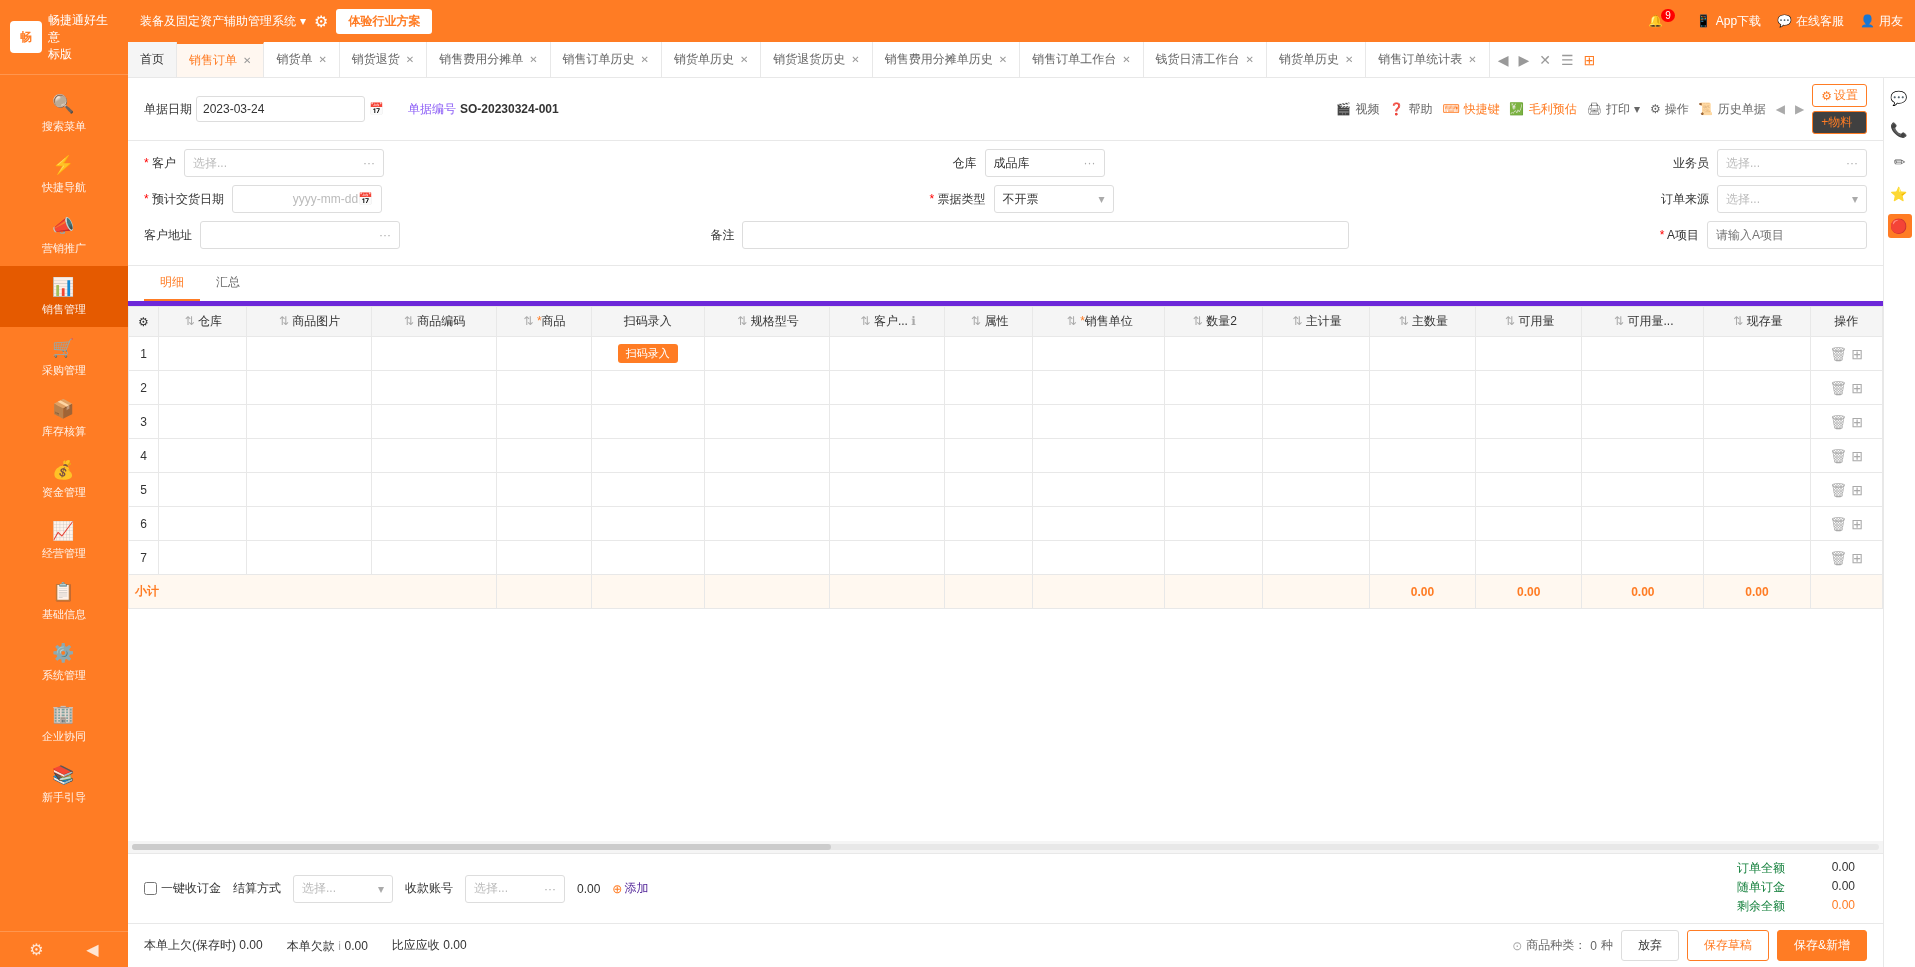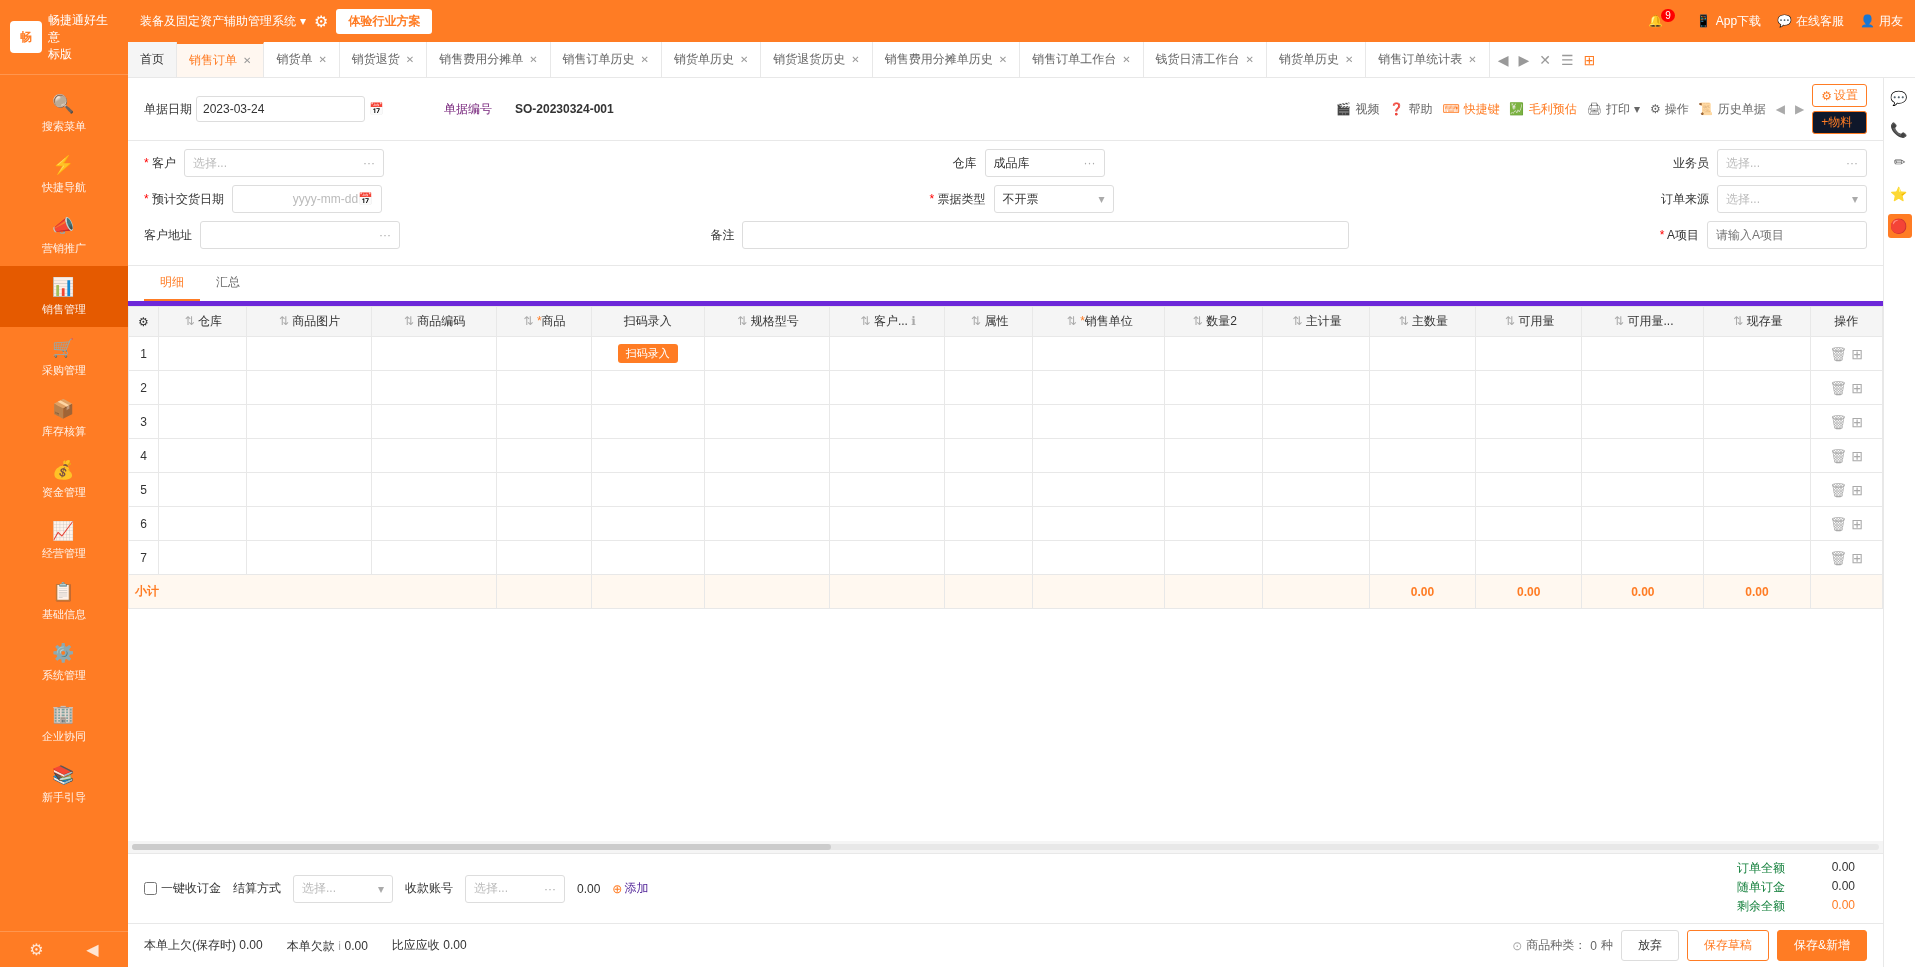--- a/index.html
+++ b/index.html
@@ -214,34 +214,34 @@
 
     .form-area-top {
       display: flex; align-items: center; gap: 8px; padding: 6px 16px;
       background: #fff; border-bottom: 1px solid #e8e8e8;
     }
     .form-area-top .field { display: flex; align-items: center; gap: 4px; }
     .date-input {
       border: 1px solid #ddd; border-radius: 3px; padding: 3px 6px;
       height: 26px; font-size: 12px; color: #333;
     }
-    .field-code { color: #701a75; margin-left: 36px; }
+    .field-code { color: #8b5cf6; }
     .code-value { color: #333; font-weight: bold; }
 
     
     .form-right-btns {
       display: flex; flex-direction: column; gap: 4px; margin-left: auto;
     }
     .setting-btn {
       border: 1px solid #ff7c24; color: #ff7c24; background: #fff;
       border-radius: 3px; padding: 2px 8px; cursor: pointer; font-size: 11px;
       display: flex; align-items: center; gap: 2px;
     }
     .add-material-btn {
-      border: 1px solid #ff7c24; color: #ff7c24; background: #0f172a;
+      border: 1px solid #ff7c24; color: #ff7c24; background: #404040;
       border-radius: 3px; padding: 2px 8px; cursor: pointer; font-size: 11px;
       display: flex; align-items: center; gap: 2px;
     }
 
     .main-wrapper {
       position: absolute; top: 0; left: 0; right: 32px; bottom: 0;
       display: flex; flex-direction: column; overflow: hidden;
     }
 
     .th-sort { color: #aaa; margin-left: 2px; cursor: pointer; }
@@ -413,21 +413,21 @@
   <div class="main-wrapper">
 
     <div class="form-area-top">
       <div class="field">
         <span class="form-label">单据日期</span>
         <input class="date-input" type="text" value="2023-03-24" style="">
         <span style="color:#aaa; cursor:pointer;">📅</span>
       </div>
       <div class="field" style="margin-left:16px;">
         <span class="field-code">单据编号</span>
-        <span style="display:inline-flex;align-items:flex-end;gap:4px;margin-left:19px;">
+        <span style="display:inline-flex;align-items:flex-end;gap:4px;margin-left:0;">
           <span class="code-value">SO-20230324-001</span>
         </span>
       </div>
       <div style="flex:1;"></div>
       <div style="display:flex;align-items:center;gap:10px;">
         <span class="toolbar-btn">
           <span>🎬</span>
           <span>视频</span>
         </span>
         <span class="toolbar-btn">

